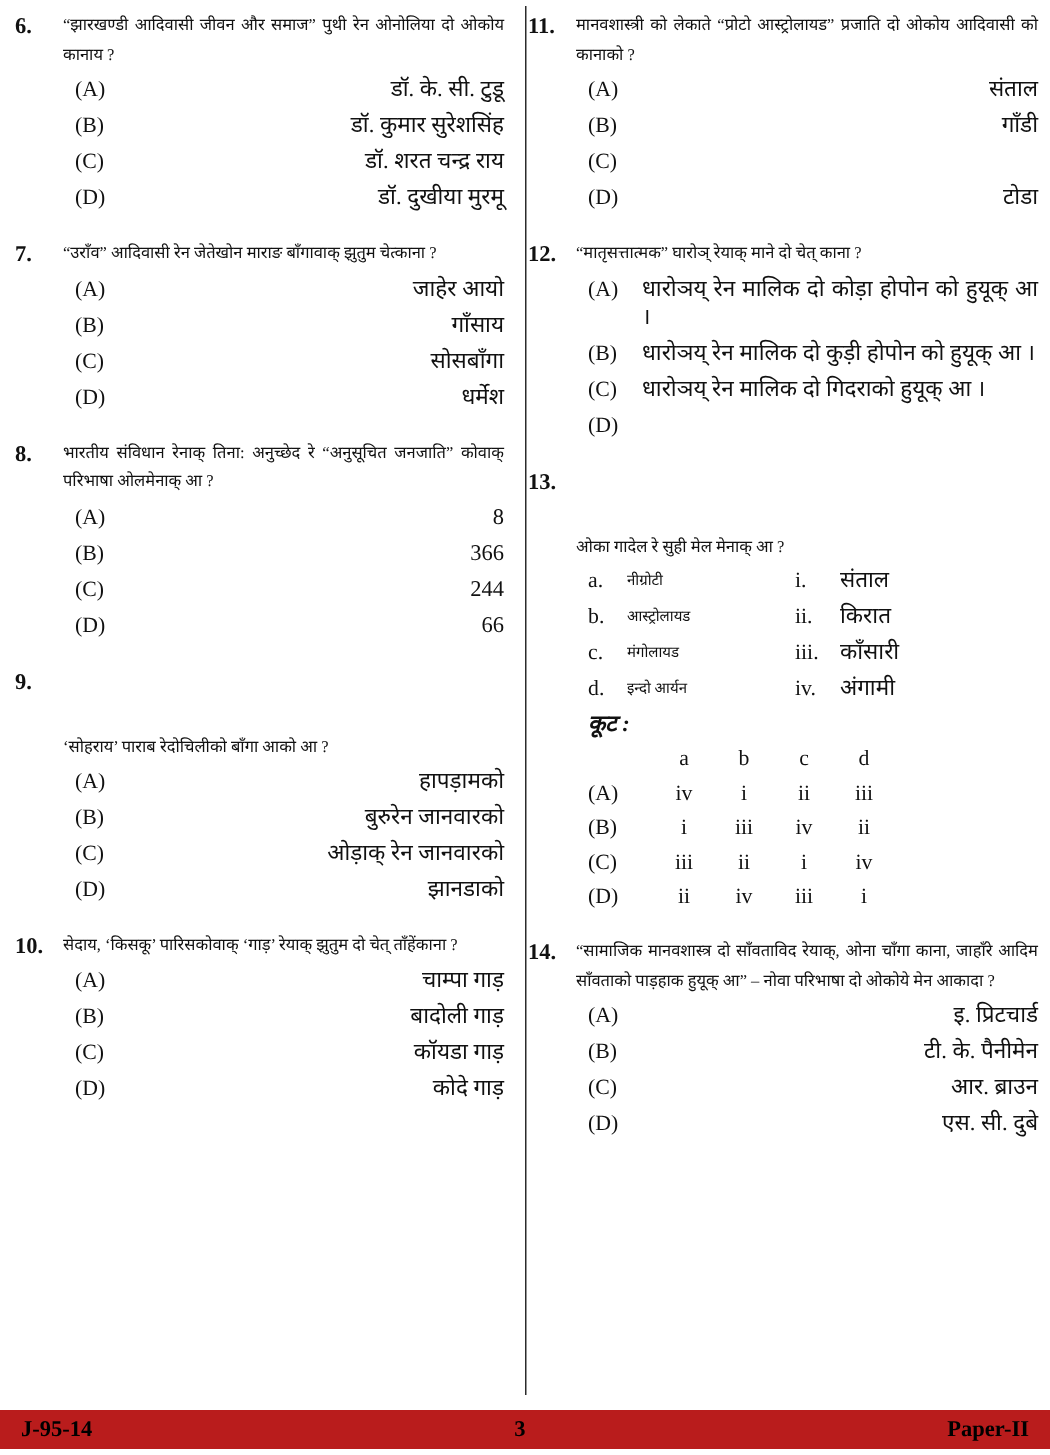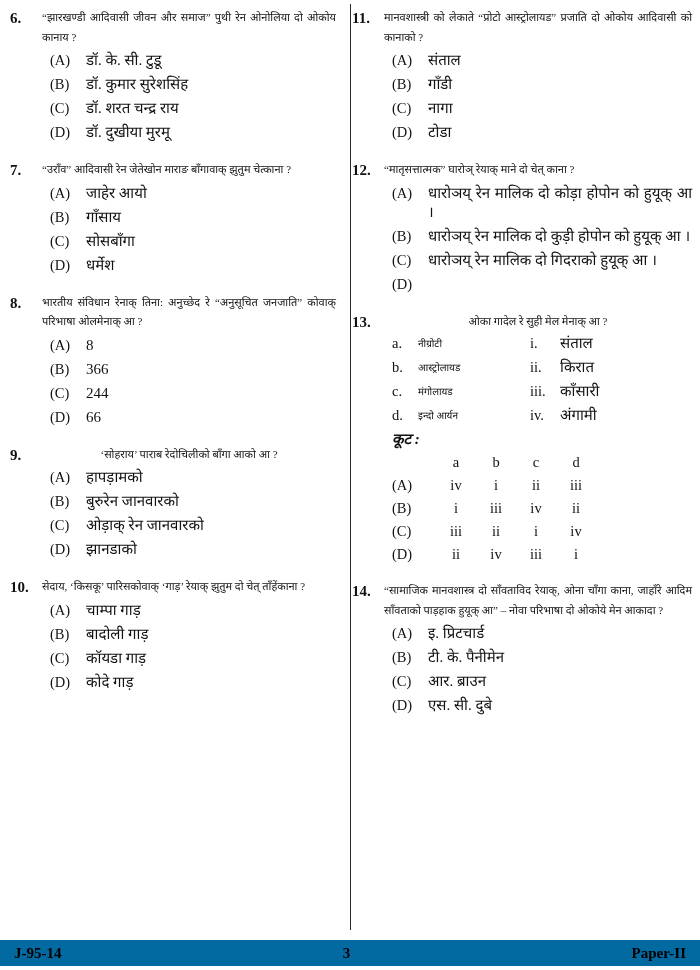--- a/index.html
+++ b/index.html
@@ -64,40 +64,41 @@
     flex: 1 1 auto;
     min-width: 0;
   }
   .q-stem {
     font-size: 11px;
     line-height: 19.5px;
     text-align: justify;
     text-justify: inter-word;
     margin-bottom: 2px;
   }
-  .q-stem.nojust { text-align: center; }
+  .q-stem.nojust { text-align: left; margin-top: 44px; }
 
   .opts {
     margin-top: 4px;
   }
   .opt {
     display: flex;
     align-items: flex-start;
     margin-bottom: 5px;
   }
   .opt-key {
     flex: 0 0 auto;
     width: 36px;
     font-size: 14.5px;
     line-height: 19px;
   }
   .opt-text {
     flex: 1 1 auto;
     font-size: 15px;
     line-height: 19px;
+    text-align: right;
   }
   .opt-text.wrap {
     text-align: justify;
   }
 
   
   .opts.indent { padding-left: 8px; }
 
   
   .match {
@@ -165,21 +166,21 @@
     font-style: normal;
   }
 
   
   .footer {
     position: absolute;
     left: 0;
     top: 940px;
     width: 700px;
     height: 26px;
-    background: #0369a1;
+    background: #b91c1c;
     display: flex;
     align-items: center;
     box-sizing: border-box;
     padding: 0 14px;
   }
   .footer-left,
   .footer-right {
     flex: 0 0 auto;
     font-size: 15px;
     font-weight: bold;
@@ -340,21 +341,20 @@
             <div class="opt">
               <div class="opt-key">(A)</div>
               <div class="opt-text">संताल</div>
             </div>
             <div class="opt">
               <div class="opt-key">(B)</div>
               <div class="opt-text">गॉंडी</div>
             </div>
             <div class="opt">
               <div class="opt-key">(C)</div>
-              <div class="opt-text">नागा</div>
             </div>
             <div class="opt">
               <div class="opt-key">(D)</div>
               <div class="opt-text">टोडा</div>
             </div>
           </div>
         </div>
       </div>
 
       <div class="q">

